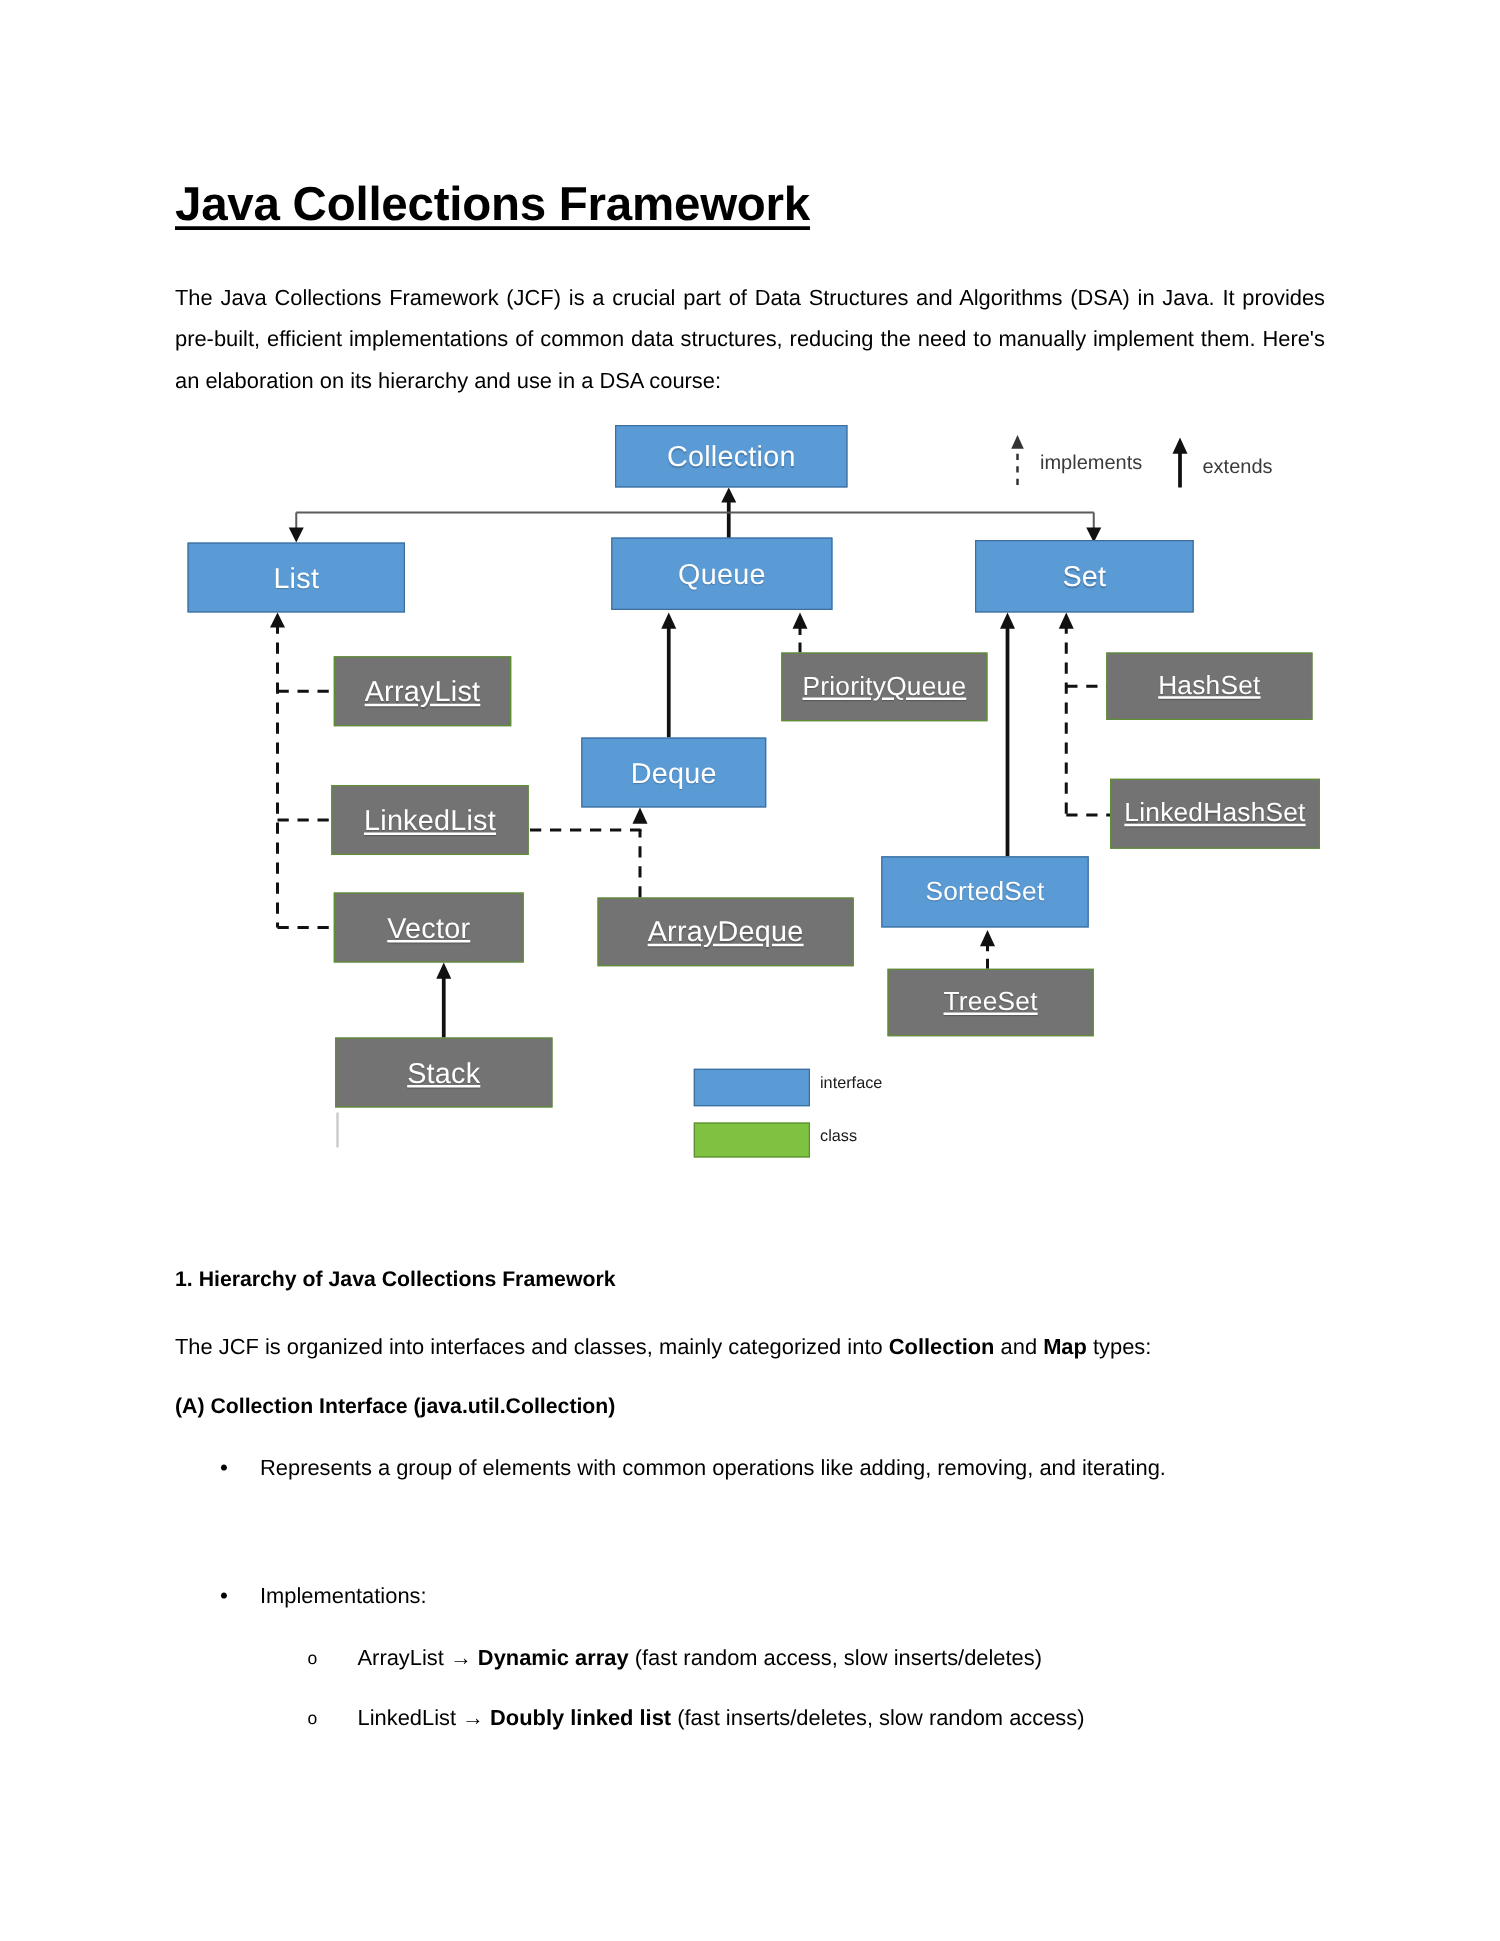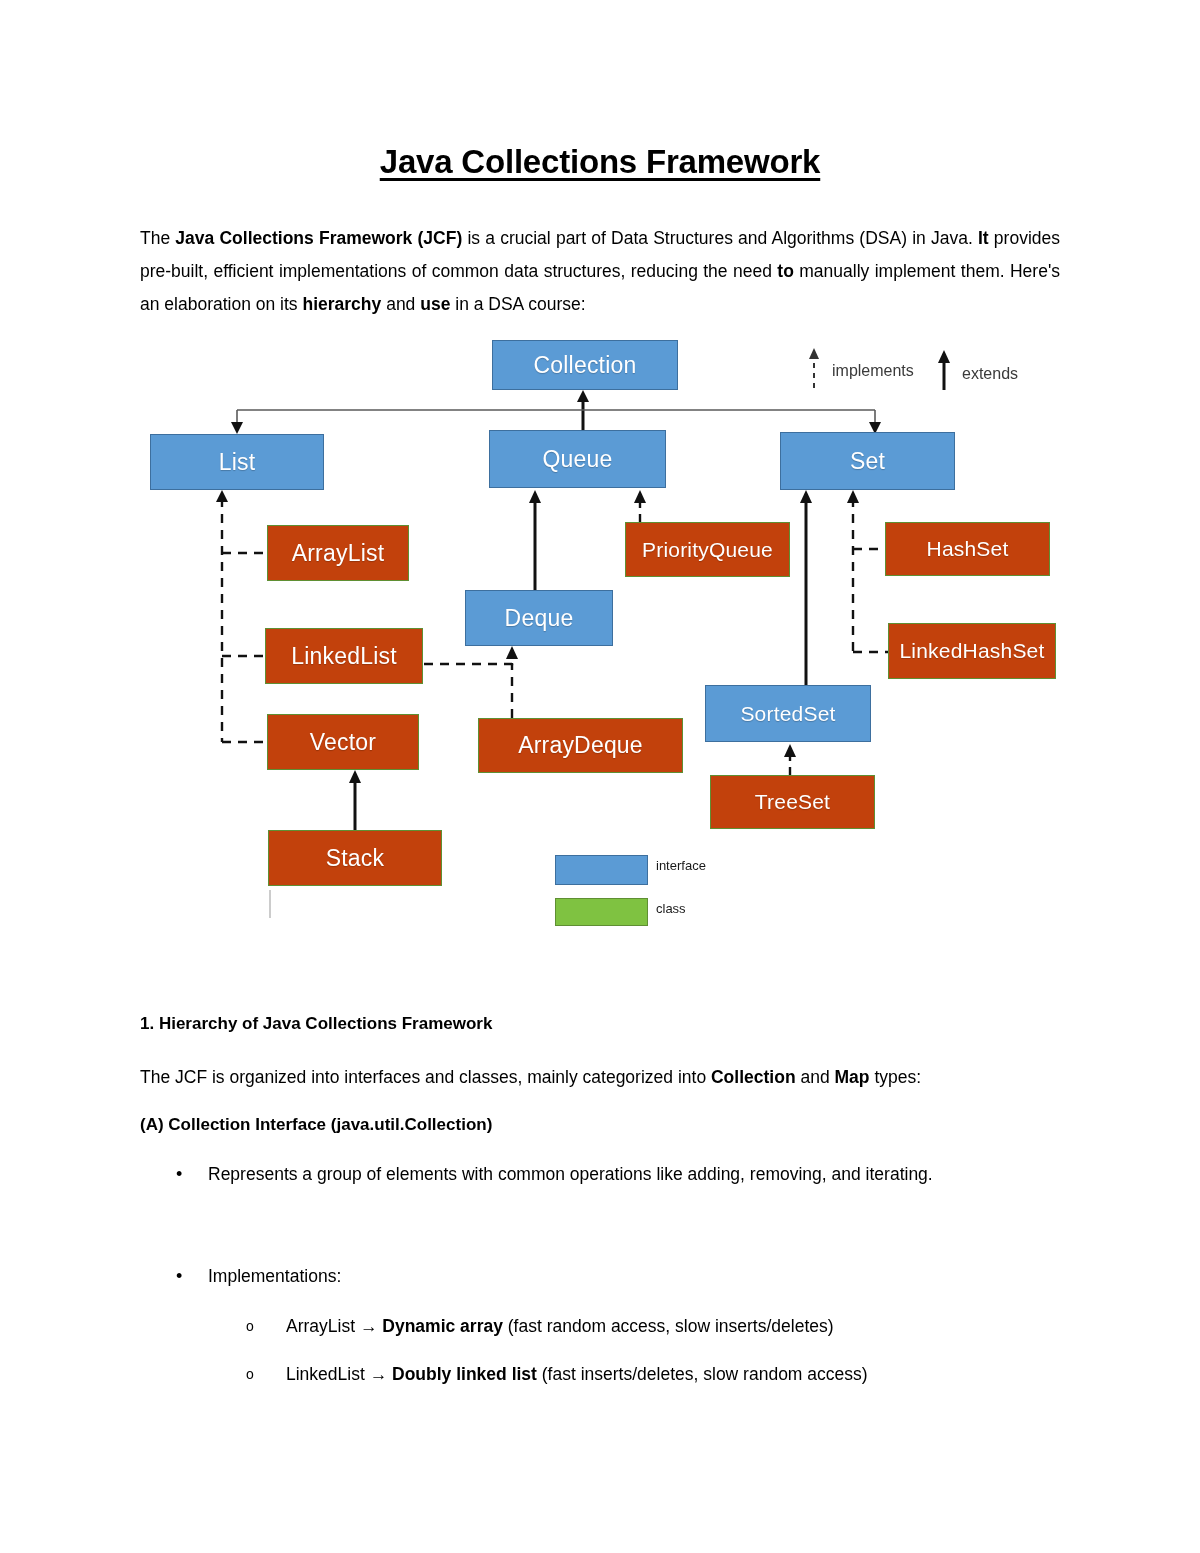--- a/index.html
+++ b/index.html
@@ -22,41 +22,40 @@
     height: 1553px;
     background: #ffffff;
   }
 
   
   .doc-title {
     position: absolute;
     left: 140px;
     top: 143px;
     width: 920px;
-    text-align: center;
-    font-size: 33px;
+    font-size: 38px;
     font-weight: bold;
     letter-spacing: -0.2px;
     text-decoration: underline;
     text-underline-offset: 5px;
     text-decoration-thickness: 3px;
   }
 
   
   .intro {
     position: absolute;
     left: 140px;
     top: 222px;
     width: 920px;
     font-size: 17.5px;
     line-height: 33px;
     text-align: justify;
     text-justify: inter-word;
   }
-  .intro b { font-weight: bold; }
+  .intro b { font-weight: normal; }
 
   
   .diagram {
     position: absolute;
     left: 0;
     top: 0;
     width: 1200px;
     height: 1553px;
     pointer-events: none;
   }
@@ -73,22 +72,23 @@
     font-weight: normal;
     letter-spacing: 0.2px;
     text-shadow: 0 1px 1px rgba(0,0,0,0.22);
     border: 1px solid #41719c;
   }
   .node.iface {
     background: #5b9bd5;
     border-color: #3d6f9e;
   }
   .node.klass {
-    background: #c2410c;
+    background: #737373;
     border-color: #5f8f33;
+    text-decoration: underline;
   }
   .node.small { font-size: 21px; }
 
   
   .legend-swatch {
     position: absolute;
     box-sizing: border-box;
     border: 1px solid #6f6f6f;
   }
   .legend-swatch.iface { background: #5b9bd5; border-color: #3d6f9e; }

